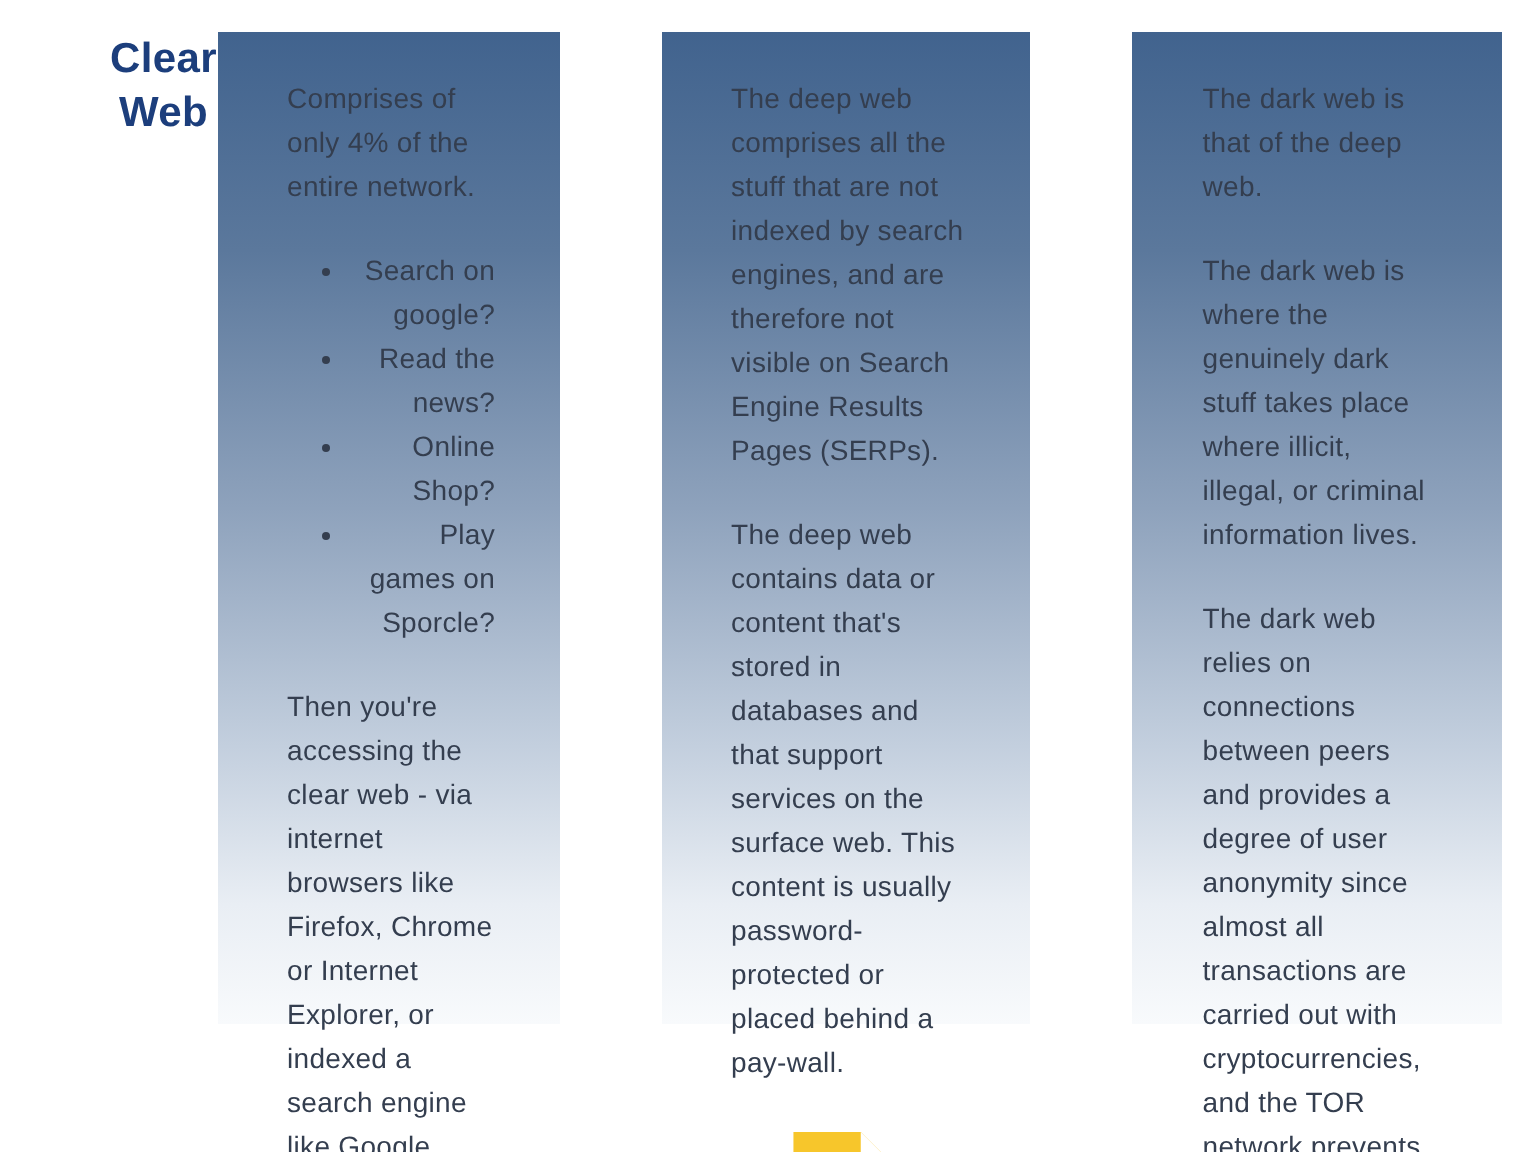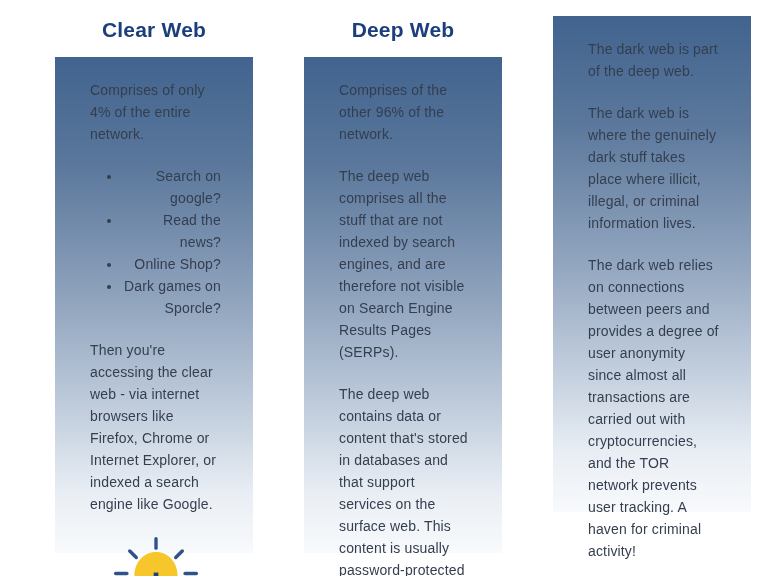--- a/index.html
+++ b/index.html
@@ -18,21 +18,21 @@
     background: #ffffff;
   }
   .columns {
     position: absolute;
     top: 16px;
     left: 19px;
     width: 732px;
     display: flex;
     gap: 15px;
   }
-  .col { width: 276px; display: flex; flex-direction: column; padding-left: 36px; }
+  .col { width: 276px; display: flex; flex-direction: row; padding-left: 36px; }
   .col-title {
     text-align: center;
     font-size: 21px;
     font-weight: 700;
     color: #1c3e7c;
     line-height: 27px;
     margin-bottom: 14px;
     letter-spacing: 0.2px;
   }
   .panel {
@@ -77,21 +77,21 @@
 
     <div class="col">
       <div class="col-title">Clear Web</div>
       <div class="panel">
         <div class="panel-text">
           <p class="para">Comprises of only 4% of the entire network.</p>
           <ul class="bullets">
             <li>Search on google?</li>
             <li>Read the news?</li>
             <li>Online Shop?</li>
-            <li>Dark games on Sporcle?</li>
+            <li>Play games on Sporcle?</li>
           </ul>
           <p class="para">Then you're accessing the clear web - via internet browsers like Firefox, Chrome or Internet Explorer, or indexed a search engine like Google.</p>
         </div>
         <div class="icon-wrap">
           <span>
             <svg width="104" height="92" viewBox="0 0 110 98">
               <g stroke="#2f5288" stroke-width="3.6" stroke-linecap="round">
                 <line x1="55" y1="4" x2="55" y2="14"></line>
                 <line x1="27" y1="17" x2="34" y2="24"></line>
                 <line x1="83" y1="17" x2="76" y2="24"></line>
@@ -105,24 +105,22 @@
               <rect x="40" y="66" width="30" height="6.5" rx="2" fill="#1e4077"></rect>
               <rect x="40" y="74.5" width="30" height="6.5" rx="2" fill="#1e4077"></rect>
               <path d="M46,81 L64,81 C64,89 60,92 55,92 C50,92 46,89 46,81 Z" fill="#f7c62b"></path>
             </svg>
           </span>
         </div>
       </div>
     </div>
 
     <div class="col">
-      <div class="col-title">Deep Web</div>
       <div class="panel">
         <div class="panel-text">
-          <p class="para">Comprises of the other 96% of the network.</p>
           <p class="para">The deep web comprises all the stuff that are not indexed by search engines, and are therefore not visible on Search Engine Results Pages (SERPs).</p>
           <p class="para">The deep web contains data or content that's stored in databases and that support services on the surface web. This content is usually password-protected or placed behind a pay-wall.</p>
         </div>
         <div class="icon-wrap">
           <span>
             <svg width="100" height="88" viewBox="0 0 110 96">
               <path d="M25,4 L62,4 L78,20 L78,82 L25,82 Z" fill="#f7c62b"></path>
               <path d="M62,4 L78,20 L62,20 Z" fill="#ffffff"></path>
               <rect x="33" y="15" width="20" height="5.5" fill="#ffffff"></rect>
               <rect x="33" y="27" width="31" height="3.5" fill="#ffffff"></rect>
@@ -135,21 +133,21 @@
               <line x1="77" y1="58" x2="91" y2="74" stroke="#1e4077" stroke-width="9" stroke-linecap="round"></line>
             </svg>
           </span>
         </div>
       </div>
     </div>
 
     <div class="col">
       <div class="panel">
         <div class="panel-text">
-          <p class="para">The dark web is part of the deep web.</p>
+          <p class="para">The dark web is that of the deep web.</p>
           <p class="para">The dark web is where the genuinely dark stuff takes place where illicit, illegal, or criminal information lives.</p>
           <p class="para">The dark web relies on connections between peers and provides a degree of user anonymity since almost all transactions are carried out with cryptocurrencies, and the TOR network prevents user tracking. A haven for criminal activity!</p>
         </div>
         <div class="icon-wrap">
           <span>
             <svg width="98" height="88" viewBox="0 0 110 98">
               <path d="M39,42 L21,61 L27,71 L40,62 Z" fill="#1e4077"></path>
               <path d="M71,42 L89,61 L83,71 L70,62 Z" fill="#1e4077"></path>
               <path d="M55,3 C66,13 71,31 71,47 C71,62 64,72 55,72 C46,72 39,62 39,47 C39,31 44,13 55,3 Z" fill="#f7c62b"></path>
               <path d="M55,2 C62,8 67,16 69,26 C60,22 50,22 41,26 C43,16 48,8 55,2 Z" fill="#1e4077"></path>

